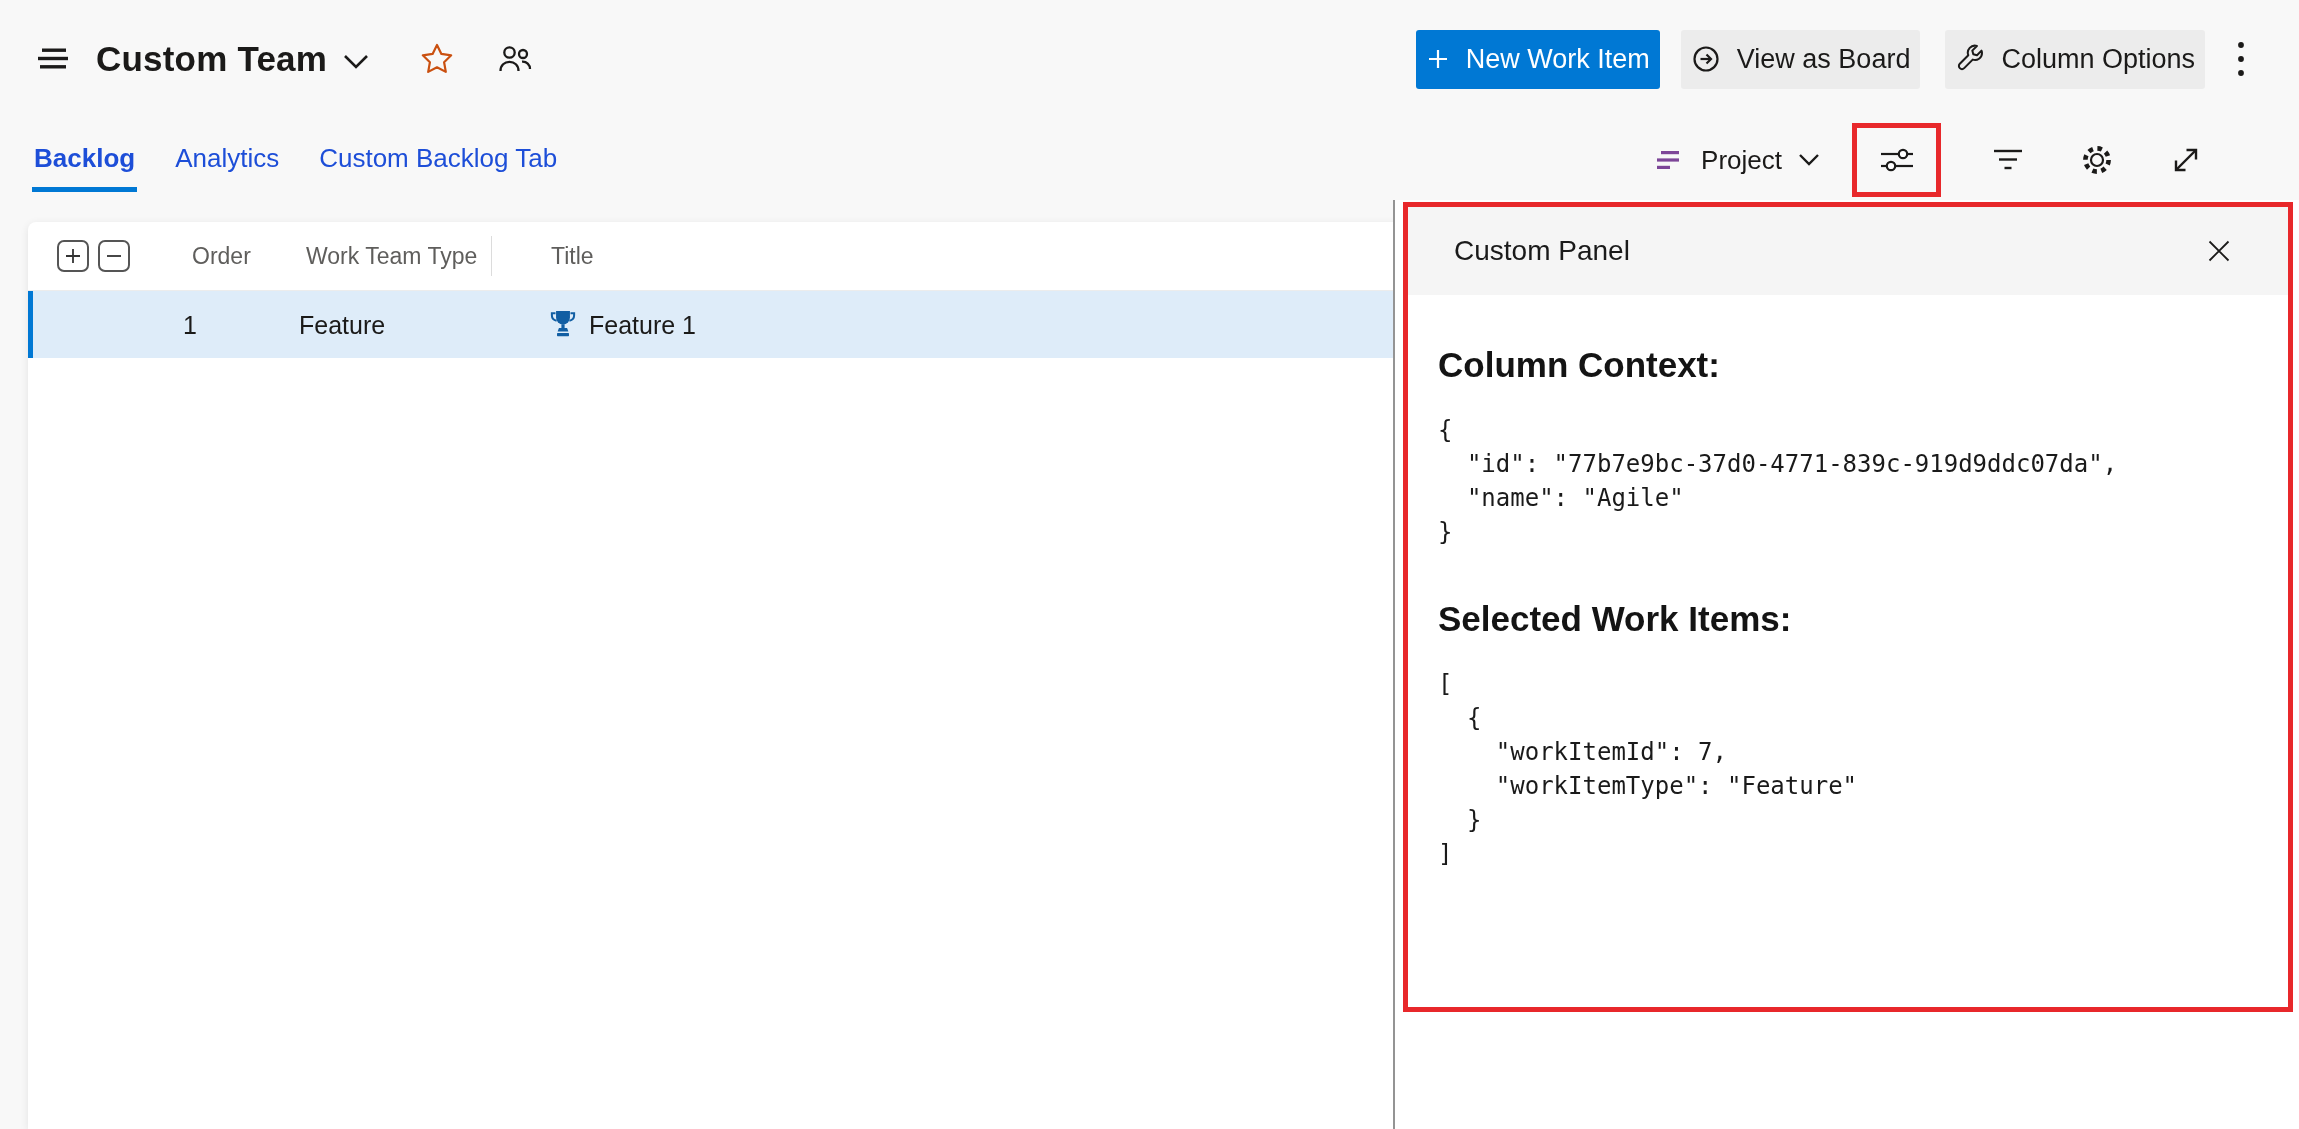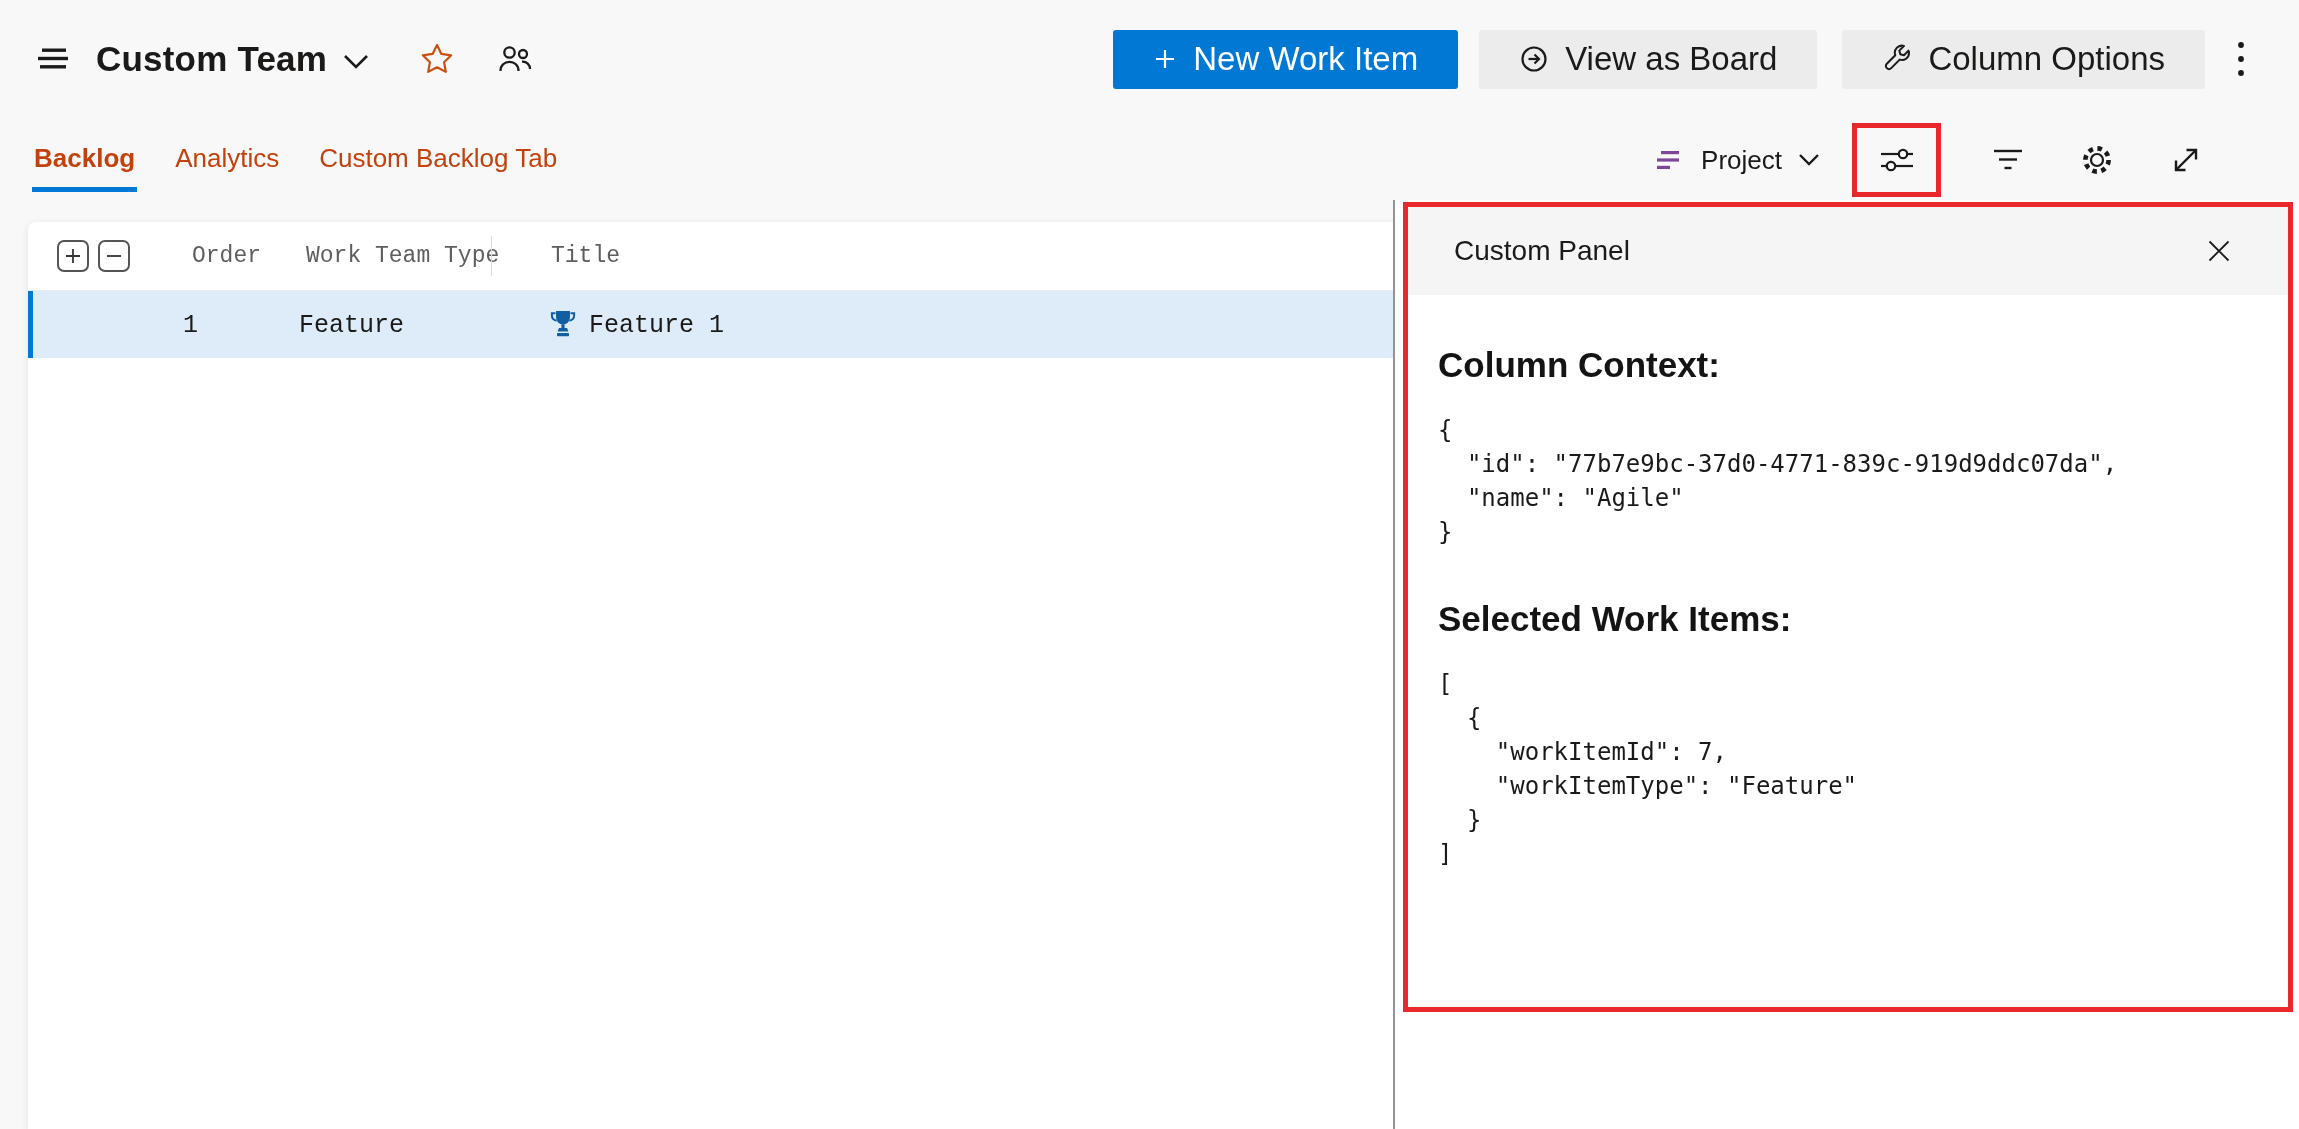--- a/index.html
+++ b/index.html
@@ -9,37 +9,37 @@
     font-family:"Liberation Sans","DejaVu Sans",sans-serif;
   }
   
   .topbar{position:absolute;left:0;top:0;right:0;height:118px;display:flex;align-items:center;justify-content:space-between;padding:0 44px 0 38px;box-sizing:border-box;}
   .topbar-left{display:flex;align-items:center;}
   .team-title{font-size:35px;font-weight:700;margin:0 0 0 28px;letter-spacing:.2px;}
   .title-chev{margin-left:16px;margin-top:6px;}
   .star{margin-left:50px;}
   .people{margin-left:42px;}
   .topbar-right{display:flex;align-items:center;}
-  .btn{height:59px;display:flex;align-items:center;border:none;border-radius:3px;font-family:inherit;font-size:33px;padding:0 40px;cursor:pointer;}
+  .btn{height:59px;display:flex;align-items:center;border:none;border-radius:3px;font-family:inherit;font-size:27px;padding:0 10px;cursor:pointer;}
   .btn .bicon{margin-right:16px;display:flex;align-items:center;}
   .btn-primary{background:#0078d4;color:#fff;margin-right:21px;}
   .btn-secondary{background:#ececec;color:#1b1a19;margin-right:25px;}
   .more-btn{background:none;border:none;padding:6px 10px;margin-left:22px;cursor:pointer;display:flex;align-items:center;}
   
   .tabbar{position:absolute;left:0;top:118px;right:0;height:84px;display:flex;align-items:center;justify-content:space-between;padding:0 92px 0 32px;box-sizing:border-box;}
   .tabs{display:flex;align-items:flex-start;gap:36px;}
-  .tab{font-size:26px;color:#c2410c;padding:14px 2px 13px;cursor:pointer;border-bottom:5px solid transparent;}
+  .tab{font-size:26px;color:#1d4ed8;padding:14px 2px 13px;cursor:pointer;border-bottom:5px solid transparent;}
   .tab.active{font-weight:700;border-bottom-color:#0078d4;}
   .tab-tools{display:flex;align-items:center;}
   .level-picker{display:flex;align-items:center;cursor:pointer;}
   .level-picker .lvl-label{font-size:26px;margin:0 16px 0 20px;}
   .tool-redbox{width:79px;height:64px;border:5px solid #e8282b;display:flex;align-items:center;justify-content:center;margin:0 24px 0 32px;}
   .tool-icon{background:none;border:none;padding:4px;margin-left:46px;cursor:pointer;display:flex;align-items:center;}
   
-  .card{position:absolute;left:28px;top:222px;width:1487px;bottom:0;background:#fff;border-radius:8px 8px 0 0;box-shadow:0 2px 8px rgba(0,0,0,.09);font-family:Liberation Mono, monospace;}
+  .card{position:absolute;left:28px;top:222px;width:1487px;bottom:0;background:#fff;border-radius:8px 8px 0 0;box-shadow:0 2px 8px rgba(0,0,0,.09);}
   .grid-header{position:relative;height:68px;border-bottom:1px solid #ececec;display:flex;align-items:center;}
   .tree-btn{width:32px;height:32px;border:2px solid #555;border-radius:7px;background:#fff;display:flex;align-items:center;justify-content:center;cursor:pointer;padding:0;}
   .tree-btn.plus{margin-left:29px;}
   .tree-btn.minus{margin-left:9px;}
   .col-label{position:absolute;font-size:23px;color:#5f5e5c;top:50%;transform:translateY(-50%);white-space:nowrap;}
   .col-order{left:164px;}
   .col-type{left:278px;}
   .col-title{left:523px;}
   .col-divider{position:absolute;left:463px;top:14px;bottom:14px;width:1px;background:#dcdcdc;}
   .grid-row{position:relative;height:67px;font-size:25px;}

